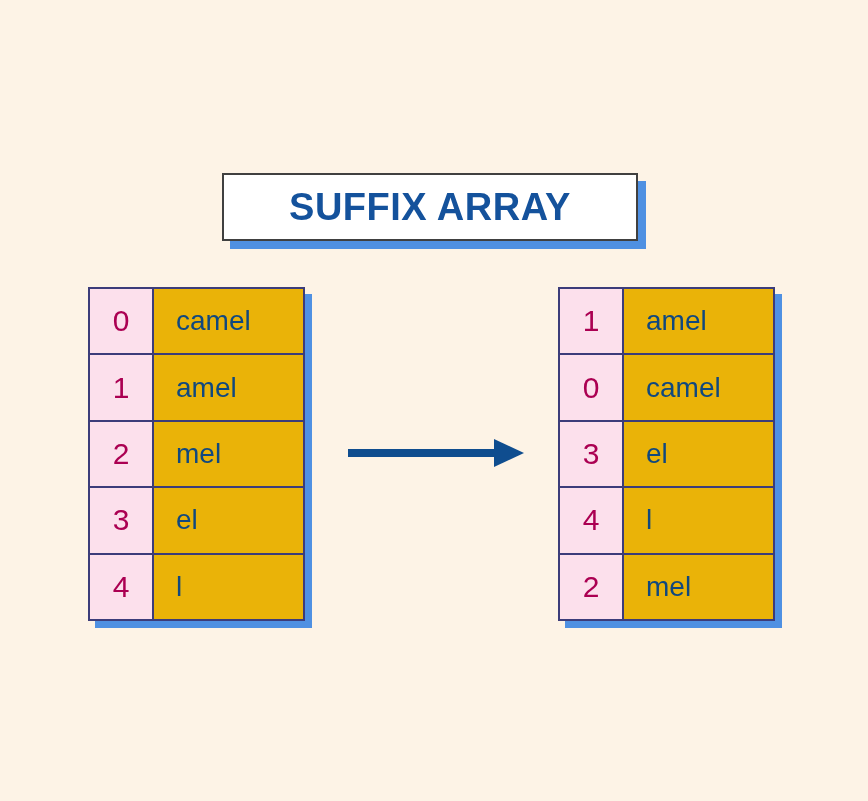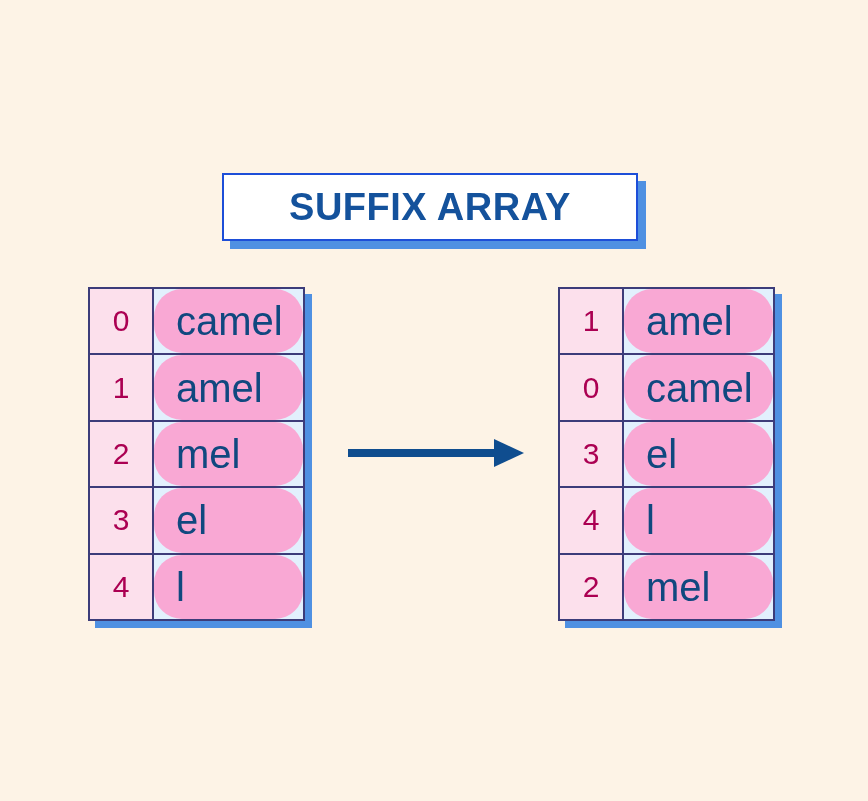--- a/index.html
+++ b/index.html
@@ -37,21 +37,21 @@
     height: 100%;
     background: #4f90e2;
   }
   .title-box {
     position: absolute;
     left: 0;
     top: 0;
     width: 100%;
     height: 100%;
     background: #ffffff;
-    border: 2px solid #1d4ed8;
+    border: 2px solid #404040;
     box-sizing: border-box;
     display: flex;
     align-items: center;
     justify-content: center;
   }
   .title-text {
     font-size: 38px;
     font-weight: bold;
     color: #14529c;
     letter-spacing: 0.5px;
@@ -104,29 +104,28 @@
     box-sizing: border-box;
     display: flex;
     align-items: center;
     justify-content: center;
     color: #ab0052;
     font-size: 30px;
     line-height: 1;
   }
   .c-suffix {
     flex: 1 1 auto;
-    background: #f9a8d4;
+    background: #eab308;
     display: flex;
     align-items: center;
     padding-left: 22px;
     box-sizing: border-box;
     color: #10487f;
-    font-size: 40px;
+    font-size: 28px;
     line-height: 1;
-    border-radius: 28px;
   }
 
   
   .arrow {
     position: absolute;
     left: 348px;
     top: 437px;
     width: 176px;
     height: 32px;
   }

